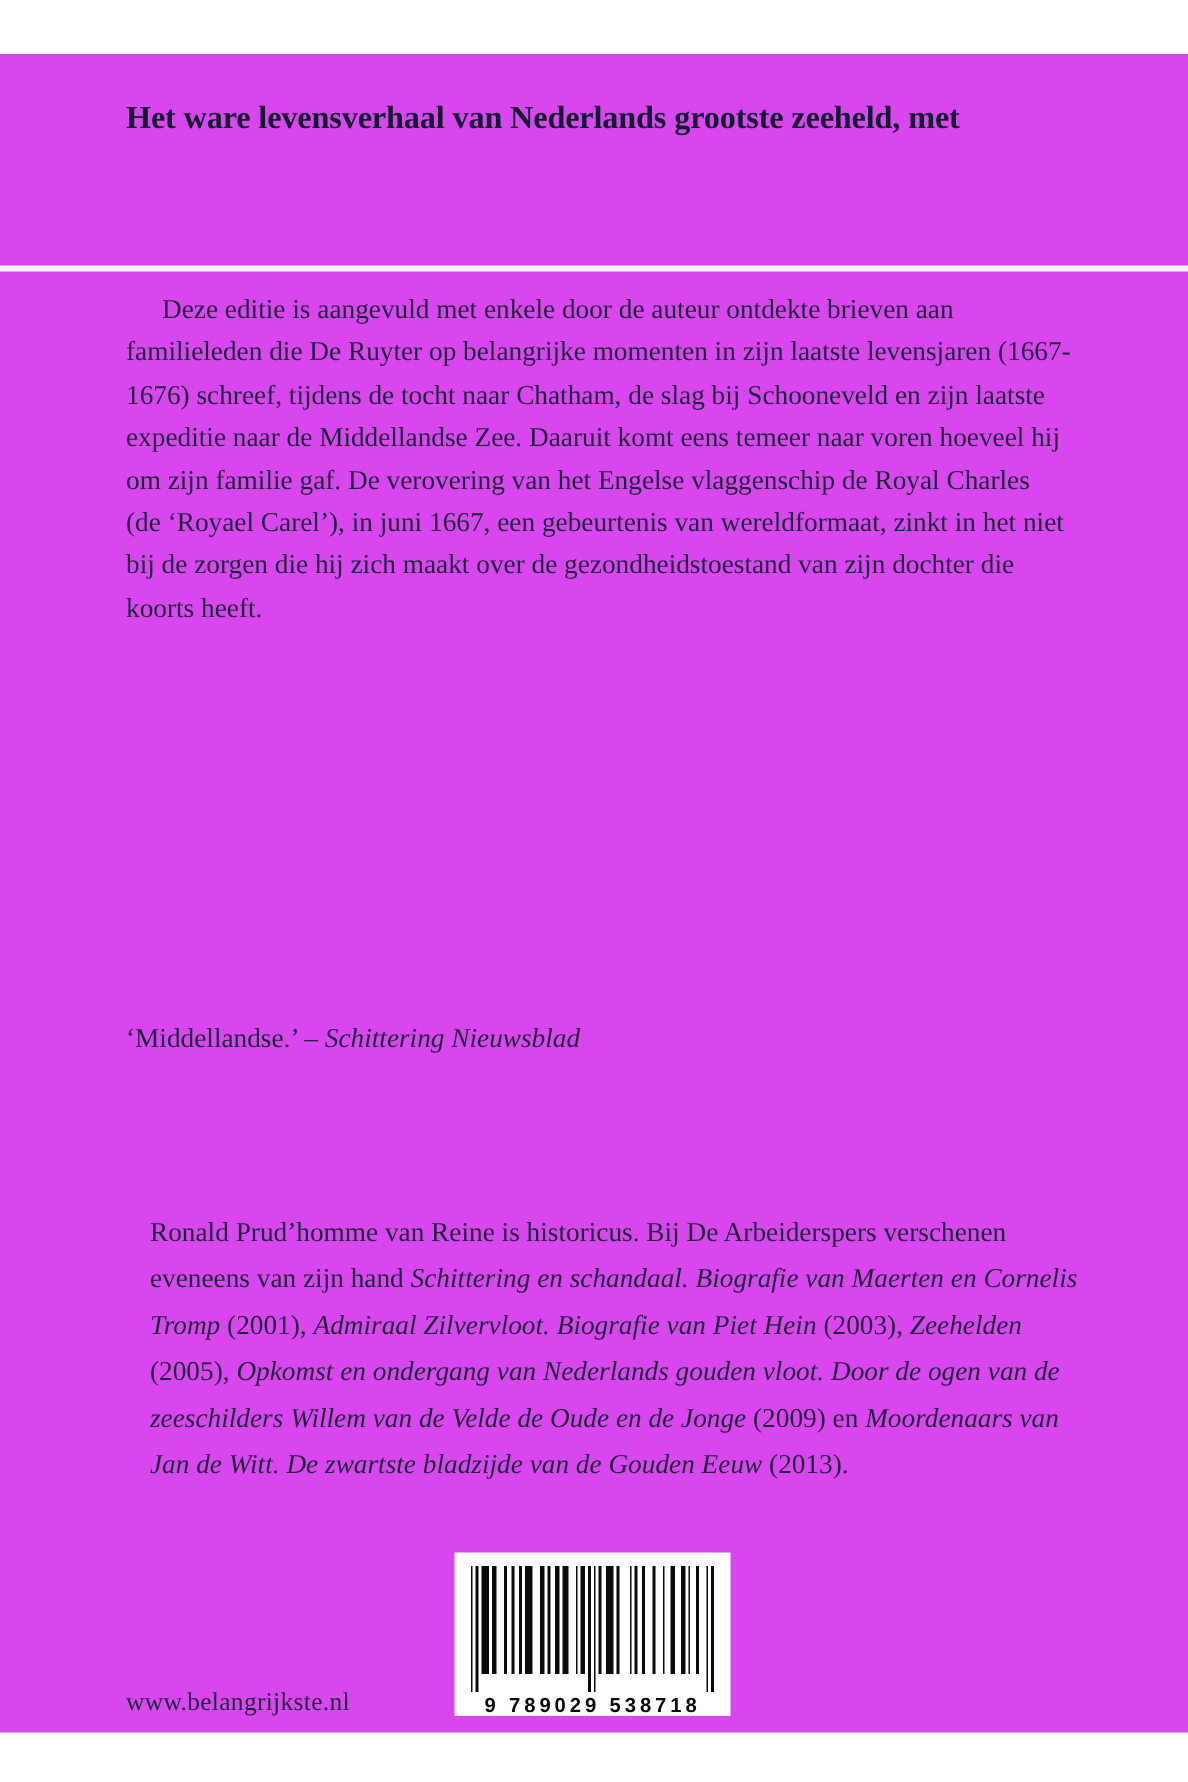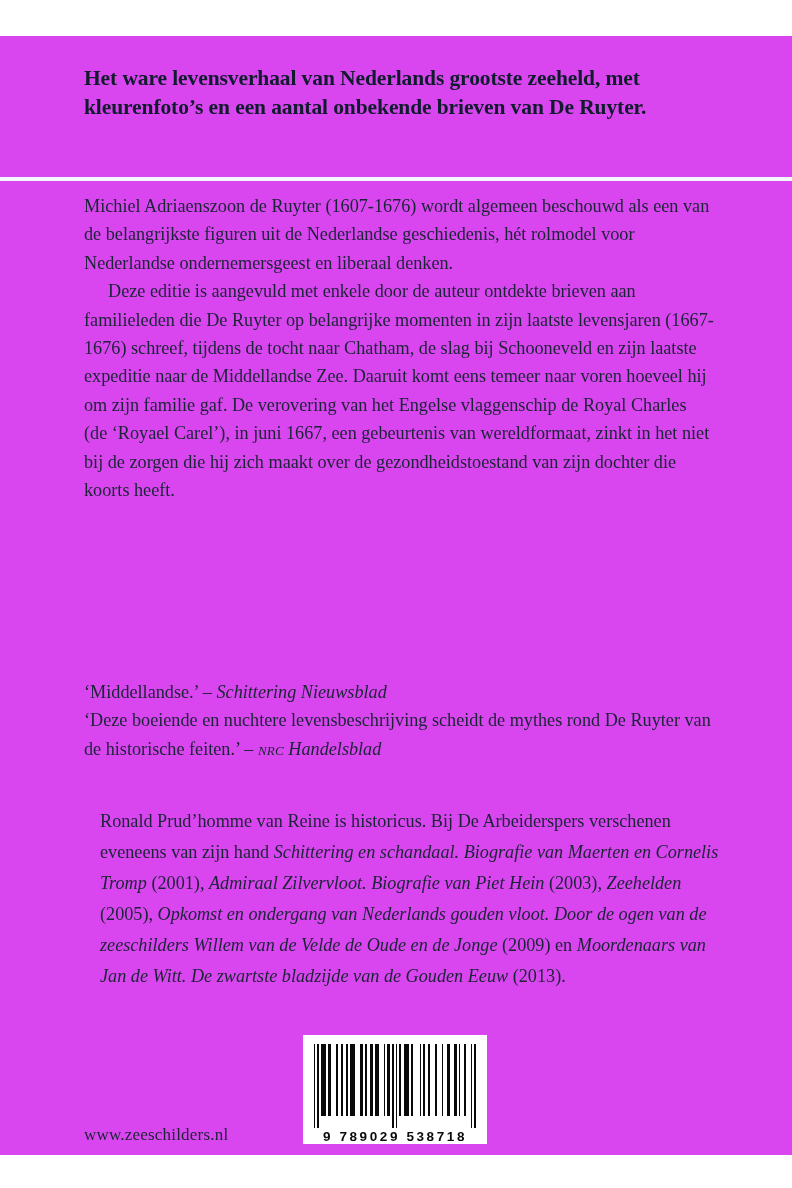--- a/index.html
+++ b/index.html
@@ -168,42 +168,39 @@
 <body>
 
 <div class="page">
 
   <div class="cover-panel">
 
     <div class="content">
 
       <div class="headline">
         <span class="ln">Het ware levensverhaal van Nederlands grootste zeeheld, met</span>
-        <span class="ln">kleurenfoto’s en een aantal onbekende brieven van De Ruyter.</span>
       </div>
 
     </div>
 
     <div class="divider"></div>
 
     <div class="content">
 
       <div class="body-copy">
-        <p>Michiel Adriaenszoon de Ruyter (1607-1676) wordt algemeen beschouwd als een van de belangrijkste figuren uit de Nederlandse geschiedenis, hét rolmodel voor Nederlandse ondernemersgeest en liberaal denken.</p>
         <p class="indent">Deze editie is aangevuld met enkele door de auteur ontdekte brieven aan familieleden die De Ruyter op belangrijke momenten in zijn laatste levensjaren (1667-1676) schreef, tijdens de tocht naar Chatham, de slag bij Schooneveld en zijn laatste expeditie naar de Middellandse Zee. Daaruit komt eens temeer naar voren hoeveel hij om zijn familie gaf. De verovering van het Engelse vlaggenschip de Royal Charles (de ‘Royael Carel’), in juni 1667, een gebeurtenis van wereldformaat, zinkt in het niet bij de zorgen die hij zich maakt over de gezondheidstoestand van zijn dochter die koorts heeft.</p>
       </div>
 
       <div class="press">
         <div class="press-quote"><span>‘Middellandse.’ – </span><span class="src">Schittering Nieuwsblad</span></div>
-        <div class="press-quote"><span>‘Deze boeiende en nuchtere levensbeschrijving scheidt de mythes rond De Ruyter van de historische feiten.’ – </span><span class="smallcaps">nrc</span><span class="src"> Handelsblad</span></div>
       </div>
 
       <div class="bio"><span>Ronald Prud’homme van Reine is historicus. Bij De Arbeiderspers verschenen eveneens van zijn hand </span><i>Schittering en schandaal. Biografie van Maerten en Cornelis Tromp</i><span> (2001), </span><i>Admiraal Zilvervloot. Biografie van Piet Hein</i><span> (2003), </span><i>Zeehelden</i><span> (2005), </span><i>Opkomst en ondergang van Nederlands gouden vloot. Door de ogen van de zeeschilders Willem van de Velde de Oude en de Jonge</i><span> (2009) en </span><i>Moordenaars van Jan de Witt. De zwartste bladzijde van de Gouden Eeuw</i><span> (2013).</span></div>
 
-      <div class="publisher-url">www.zeeschilders.nl</div>
+      <div class="publisher-url">www.belangrijkste.nl</div>
 
     </div>
 
     <div class="barcode-box">
       <div class="barcode-bars" id="barcode-bars">
           <span style="left: 0px; width: 1.45526px;"></span>
           <span style="left: 3.41053px; width: 1.45526px;"></span>
           <span class="short" style="left: 6.82105px; width: 4.86579px;"></span>
           <span class="short" style="left: 13.6421px; width: 3.16053px;"></span>
           <span class="short" style="left: 22.1684px; width: 1.45526px;"></span>

